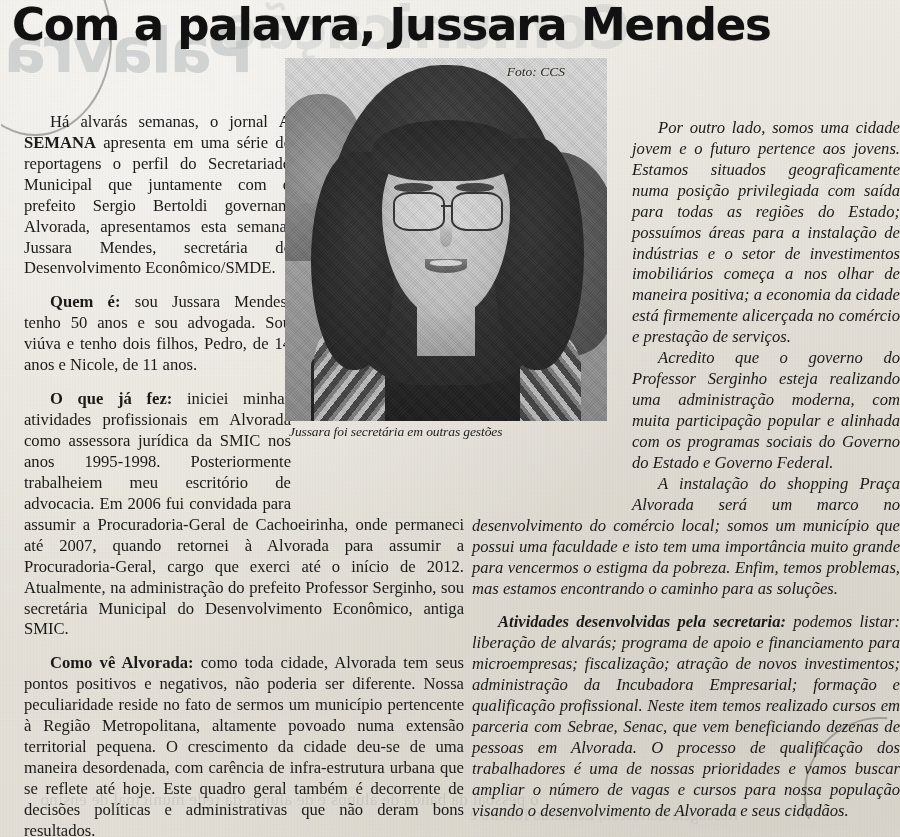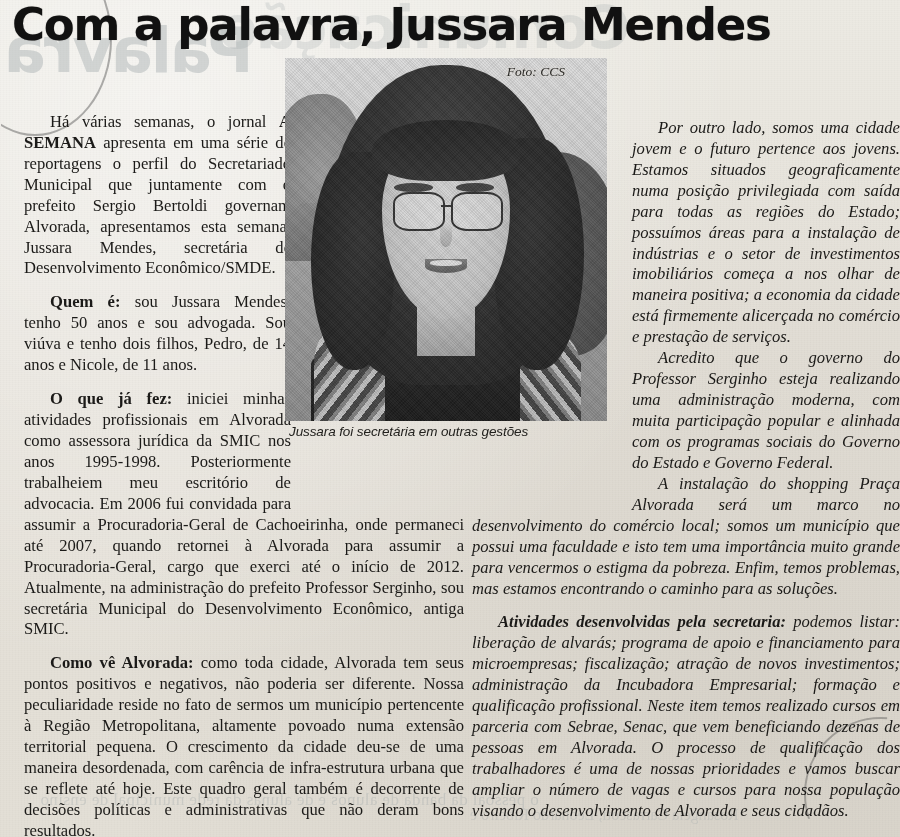--- a/index.html
+++ b/index.html
@@ -142,21 +142,21 @@
       repeating-linear-gradient(-45deg, rgba(0,0,0,.1) 0 1px, rgba(255,255,255,.05) 1px 3px);}
   #photo-credit{
     position:absolute;right:8px;top:6px;z-index:6;
     font-style:italic;font-size:13.5px;color:#2b2a27;
     font-family:"Liberation Serif", serif;
     text-shadow:0 0 3px rgba(232,228,220,.95),0 0 6px rgba(232,228,220,.8);
   }
   #photo-caption{
     position:absolute;left:4px;top:366px;width:318px;
     font-style:italic;font-size:13.5px;color:#22211e;
-    font-family:Liberation Sans, sans-serif;
+    font-family:Liberation Serif, serif;
     letter-spacing:-.1px;
   }
 
   
   #cols{
     position:relative;z-index:2;
     padding-top:2px;
   }
   .col{
     font-size:16.6px;
@@ -227,21 +227,21 @@
     </div>
     <div id="photo-credit">Foto: CCS</div>
     <div id="photo-caption">Jussara foi secretária em outras gestões</div>
   </div>
 
   <div id="cols">
 
     <div class="col" id="col-left">
       <div class="shim-l"></div>
 
-      <p class="txt"><span>Há várias semanas, o jornal </span><b>A SEMANA</b><span> apresenta em uma série de reportagens o perfil do Secretariado Municipal que juntamente com o prefeito Sergio Bertoldi governam Alvorada, apresentamos esta semana, Jussara Mendes, secretária de Desenvolvimento Econômico/SMDE.</span></p>
+      <p class="txt"><span>Há alvarás semanas, o jornal </span><b>A SEMANA</b><span> apresenta em uma série de reportagens o perfil do Secretariado Municipal que juntamente com o prefeito Sergio Bertoldi governam Alvorada, apresentamos esta semana, Jussara Mendes, secretária de Desenvolvimento Econômico/SMDE.</span></p>
 
       <p class="txt gap"><b>Quem é:</b><span> sou Jussara Mendes, tenho 50 anos e sou advogada. Sou viúva e tenho dois filhos, Pedro, de 14 anos e Nicole, de 11 anos.</span></p>
 
       <p class="txt gap"><b>O que já fez:</b><span> iniciei minhas atividades profissionais em Alvorada como assessora jurídica da SMIC nos anos 1995-1998. Posteriormente trabalheiem meu escritório de advocacia. Em 2006 fui convidada para assumir a Procuradoria-Geral de Cachoeirinha, onde permaneci até 2007, quando retornei à Alvorada para assumir a Procuradoria-Geral, cargo que exerci até o início de 2012. Atualmente, na administração do prefeito Professor Serginho, sou secretária Municipal do Desenvolvimento Econômico, antiga SMIC.</span></p>
 
       <p class="txt gap"><b>Como vê Alvorada:</b><span> como toda cidade, Alvorada tem seus pontos positivos e negativos, não poderia ser diferente. Nossa peculiaridade reside no fato de sermos um município pertencente à Região Metropolitana, altamente povoado numa extensão territorial pequena. O crescimento da cidade deu-se de uma maneira desordenada, com carência de infra-estrutura urbana que se reflete até hoje. Este quadro geral também é decorrente de decisões políticas e administrativas que não deram bons resultados.</span></p>
     </div>
 
     <div class="col" id="col-right">
       <div class="shim-r"></div>

